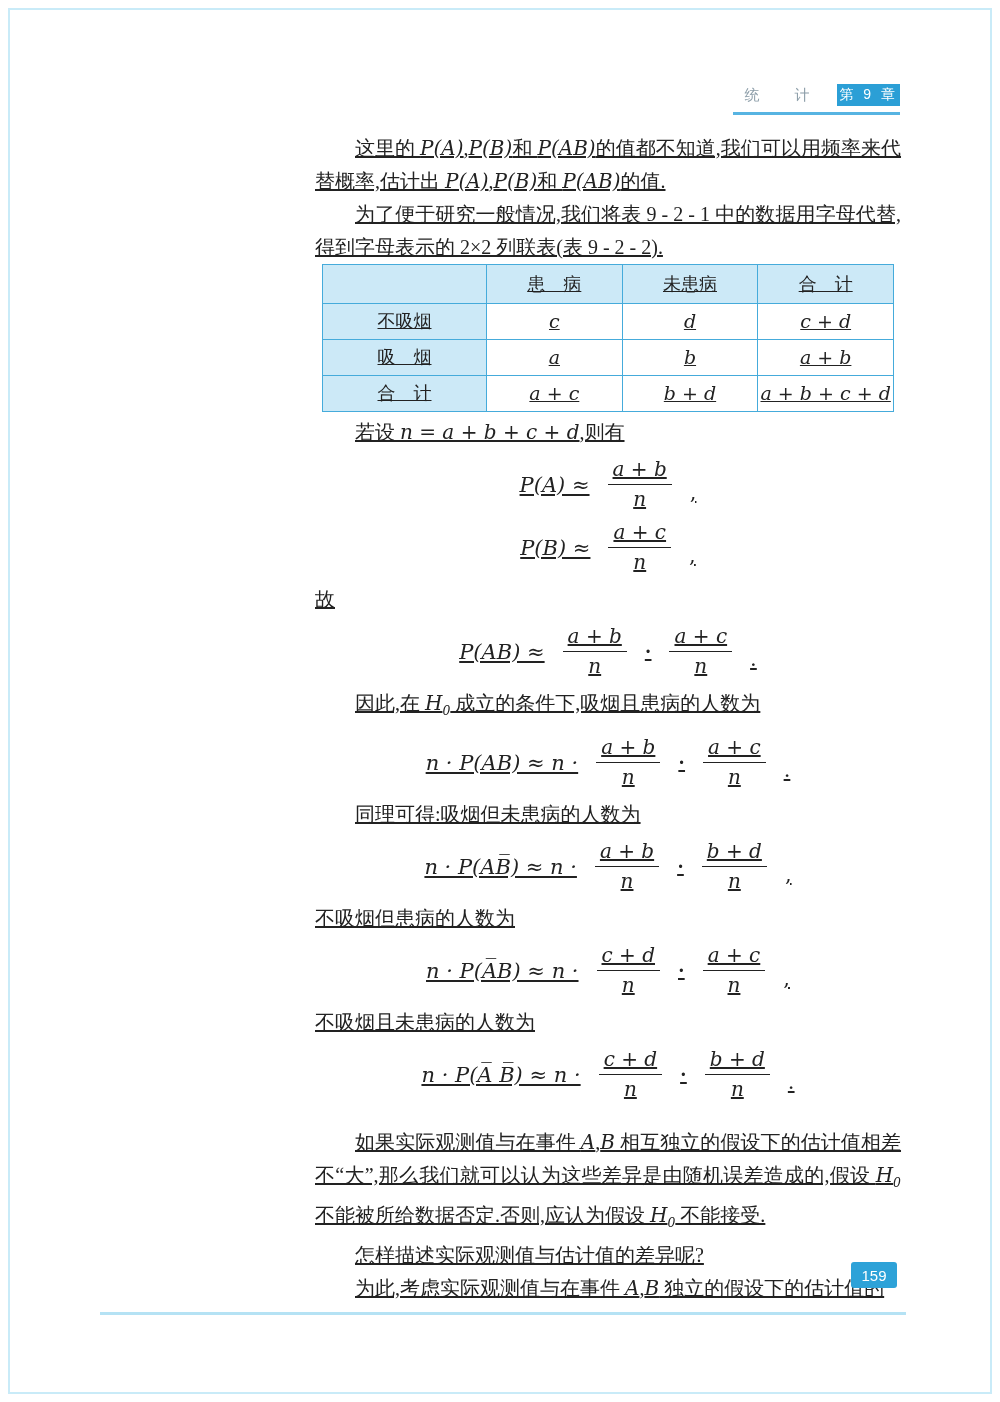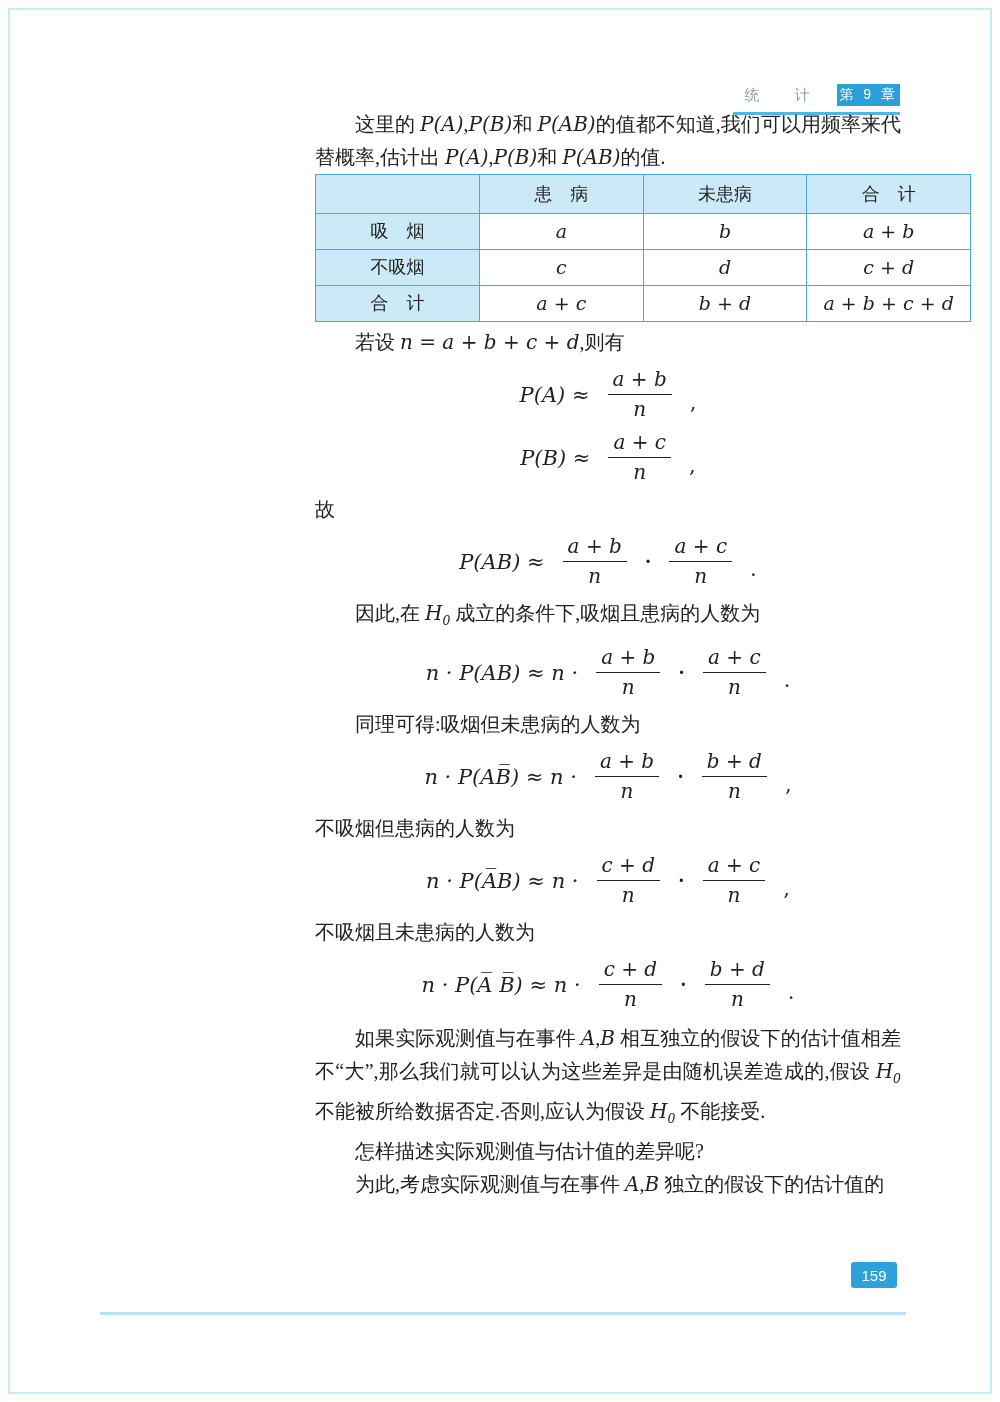--- a/index.html
+++ b/index.html
@@ -26,31 +26,31 @@
     color: #8d9ea9; font-family: "Liberation Sans", sans-serif;
     font-size: 15px; letter-spacing: 10px;
   }
   .chapter-badge {
     background: #2b9fd6; color: #fff;
     font-family: "Liberation Sans", sans-serif;
     font-size: 14px; letter-spacing: 3px; padding: 2px 2px;
   }
   
   .content {
-    position: absolute; top: 108px; left: 315px; width: 586px;
-    font-size: 20px; line-height: 33px; text-align: justify;
+    position: absolute; top: 132px; left: 315px; width: 586px;
+    font-size: 20px; line-height: 33px; text-align: justify; text-decoration: underline;
   }
   .para { margin: 0; }
   .indent { text-indent: 2em; }
   .mt { }
   .m { font-style: italic; font-family: "DejaVu Serif", serif; }
   sub { font-size: 0.62em; }
   
   .table-caption { text-align: center; font-size: 17px; line-height: 26px; margin: 6px 0; letter-spacing: 1px; text-indent: 0; }
-  table.ct { border-collapse: collapse; width: 656px; margin: 0 auto 4px auto; table-layout: fixed; }
+  table.ct { border-collapse: collapse; width: 572px; margin: 0 auto 4px auto; table-layout: fixed; }
   .ct th, .ct td { border: 1.6px solid #45abdb; text-align: center; font-weight: normal; padding: 0; }
   .ct thead th { height: 38px; background: #cce9f7; font-size: 18px; }
   .ct tbody th { background: #cce9f7; font-size: 18px; }
   .ct tbody td { height: 35px; background: #fff; }
   .ct th:first-child { width: 163px; }
   .mathcell { font-style: italic; font-family: "DejaVu Serif", serif; font-size: 19px; }
   
   .formula {
     display: flex; justify-content: center; align-items: center; gap: 18px;
     margin: 8px 0; font-size: 21px; line-height: normal; text-indent: 0;
@@ -80,45 +80,46 @@
 <div class="frame"></div>
 
 <div class="page-header">
   <span class="subject">统　计</span>
   <span class="chapter-badge">第 9 章</span>
 </div>
 
 <div class="content">
 
   <p class="para indent"><span>这里的 </span><span class="m">P(A)</span><span>,</span><span class="m">P(B)</span><span>和 </span><span class="m">P(AB)</span><span>的值都不知道,我们可以用频率来代替概率,估计出 </span><span class="m">P(A)</span><span>,</span><span class="m">P(B)</span><span>和 </span><span class="m">P(AB)</span><span>的值.</span></p>
+  <p class="para indent"><span>为了便于研究一般情况,我们将表 9 - 2 - 1 中的数据用字母代替,得到字母表示的 2×2 列联表(表 9 - 2 - 2).</span></p>
 
 
   <table class="ct">
     <thead>
       <tr>
         <th></th>
         <th>患　病</th>
         <th>未患病</th>
         <th>合　计</th>
       </tr>
     </thead>
     <tbody>
       <tr>
+        <th>不吸烟</th>
+        <td class="mathcell">c</td>
+        <td class="mathcell">d</td>
+        <td class="mathcell">c + d</td>
+      </tr>
+      <tr>
         <th>吸　烟</th>
         <td class="mathcell">a</td>
         <td class="mathcell">b</td>
         <td class="mathcell">a + b</td>
       </tr>
       <tr>
-        <th>不吸烟</th>
-        <td class="mathcell">c</td>
-        <td class="mathcell">d</td>
-        <td class="mathcell">c + d</td>
-      </tr>
-      <tr>
         <th>合　计</th>
         <td class="mathcell">a + c</td>
         <td class="mathcell">b + d</td>
         <td class="mathcell">a + b + c + d</td>
       </tr>
     </tbody>
   </table>
 
   <p class="para indent mt"><span>若设 </span><span class="m">n = a + b + c + d</span><span>,则有</span></p>
 
@@ -213,20 +214,20 @@
       <span class="den">n</span>
     </span>
     <span class="fdot">·</span>
     <span class="frac">
       <span class="num">b + d</span>
       <span class="den">n</span>
     </span>
     <span class="ftail">.</span>
   </div>
 
-  <p class="para indent" style="margin-top:10px"><span>如果实际观测值与在事件 </span><span class="m">A</span><span>,</span><span class="m">B</span><span> 相互独立的假设下的估计值相差不“大”,那么我们就可以认为这些差异是由随机误差造成的,假设 </span><span class="m">H<sub>0</sub></span><span> 不能被所给数据否定.否则,应认为假设 </span><span class="m">H<sub>0</sub></span><span> 不能接受.</span></p>
+  <p class="para indent" style="margin-top:24px"><span>如果实际观测值与在事件 </span><span class="m">A</span><span>,</span><span class="m">B</span><span> 相互独立的假设下的估计值相差不“大”,那么我们就可以认为这些差异是由随机误差造成的,假设 </span><span class="m">H<sub>0</sub></span><span> 不能被所给数据否定.否则,应认为假设 </span><span class="m">H<sub>0</sub></span><span> 不能接受.</span></p>
   <p class="para indent"><span>怎样描述实际观测值与估计值的差异呢?</span></p>
   <p class="para indent"><span>为此,考虑实际观测值与在事件 </span><span class="m">A</span><span>,</span><span class="m">B</span><span> 独立的假设下的估计值的</span></p>
 
 </div>
 
 <div class="footer-rule"></div>
 <div class="page-badge">159</div>
 
 </body></html>

